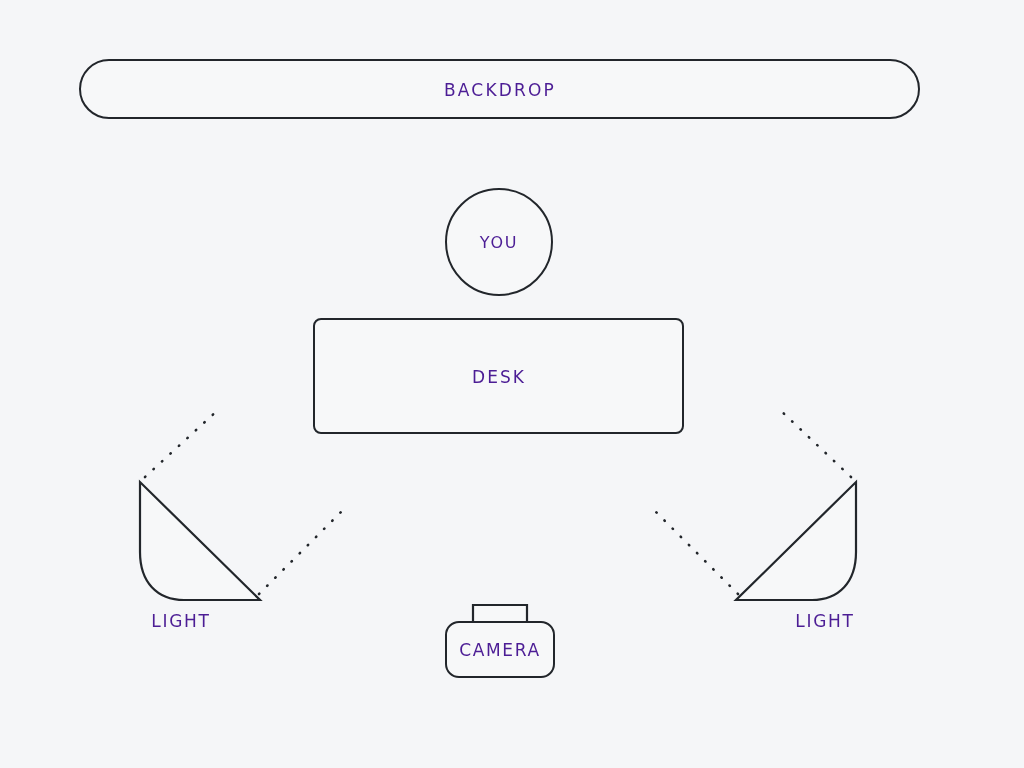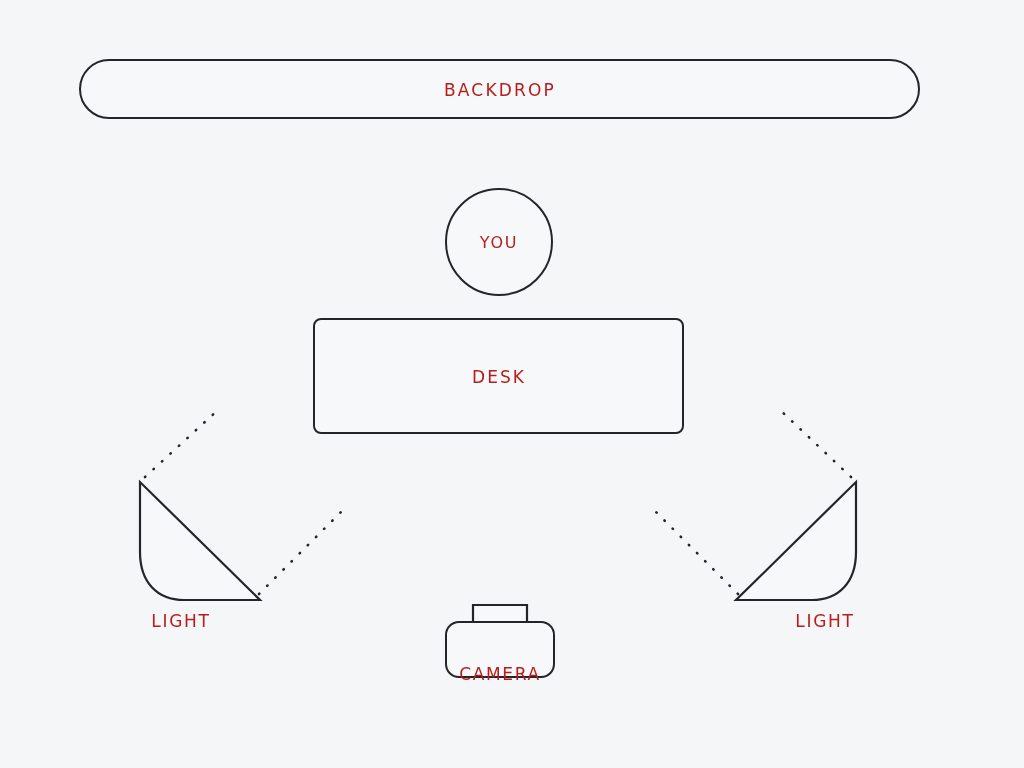--- a/index.html
+++ b/index.html
@@ -44,21 +44,21 @@
   }
   .beam {
     fill: none;
     stroke: #22262b;
     stroke-width: 2.6;
     stroke-linecap: round;
     stroke-dasharray: 0.5 11;
   }
   .label {
     position: absolute;
-    color: #b91c1c;
+    color: #4c1d95;
     font-family: "DejaVu Sans", sans-serif;
     font-size: 17px;
     letter-spacing: 1.6px;
     font-weight: 400;
     white-space: nowrap;
     -webkit-font-smoothing: antialiased;
   }
   .label-centered {
     transform: translate(-50%, -50%);
   }
@@ -79,21 +79,20 @@
     left: 499px;
     top: 377px;
     font-size: 17px;
     letter-spacing: 2px;
   }
   #label-camera {
     left: 500px;
     top: 650px;
     font-size: 17px;
     letter-spacing: 1.6px;
-    margin-top: 24px;
   }
   #label-light-left {
     left: 181px;
     top: 621px;
     font-size: 17px;
     letter-spacing: 1.7px;
   }
   #label-light-right {
     left: 825px;
     top: 621px;

